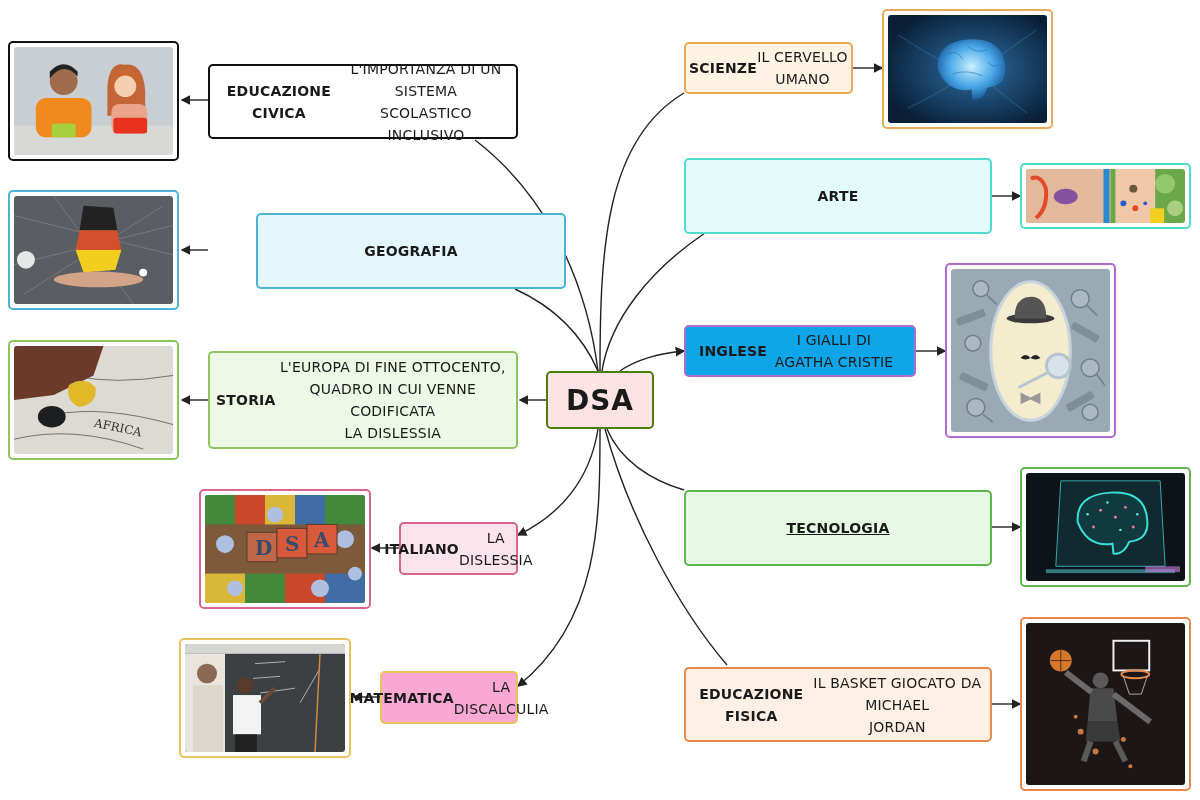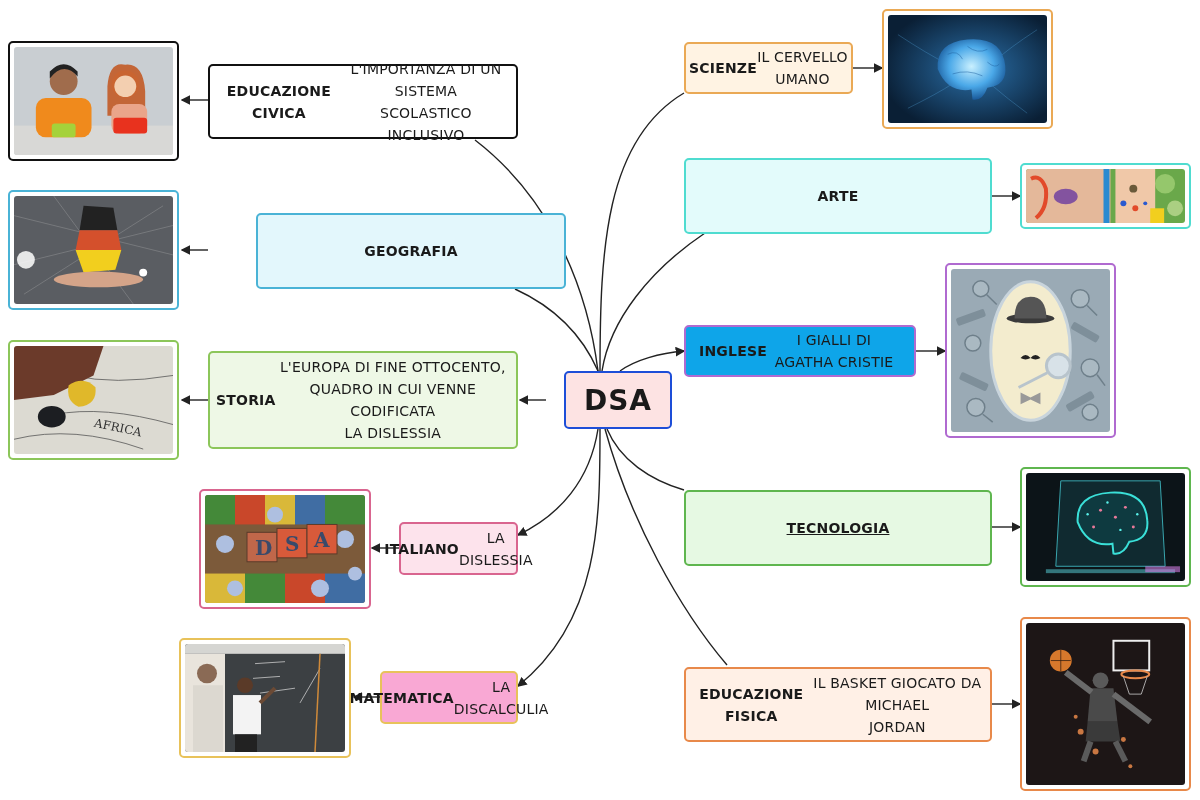--- a/index.html
+++ b/index.html
@@ -15,23 +15,23 @@
     border: 2px solid #000; border-radius: 5px;
     display: flex; flex-direction: row; align-items: center; justify-content: center;
     text-align: center; font-size: 14px; line-height: 22px; letter-spacing: 0.2px;
     padding: 0 6px;
   }
   .node .title { font-weight: bold; }
   .node .sub { white-space: pre-line; }
   .center {
     position: absolute; box-sizing: border-box;
     left: 546px; top: 371px; width: 108px; height: 58px;
-    background: #fde3e3; border: 2px solid #1d4ed8; border-radius: 5px;
+    background: #fde3e3; border: 2px solid #4d7c0f; border-radius: 5px;
     display: flex; align-items: center; justify-content: center;
-    font-size: 28px; font-weight: bold; letter-spacing: 1px; margin-left: 18px;
+    font-size: 28px; font-weight: bold; letter-spacing: 1px;
   }
   .pic {
     position: absolute; box-sizing: border-box;
     border: 2px solid #000; border-radius: 5px; padding: 4px; background: #fff;
   }
   .pic .inner { width: 100%; height: 100%; border-radius: 3px; overflow: hidden; position: relative; }
   .pic svg { width: 100%; height: 100%; display: block; }
 </style>
 </head>
 <body>

